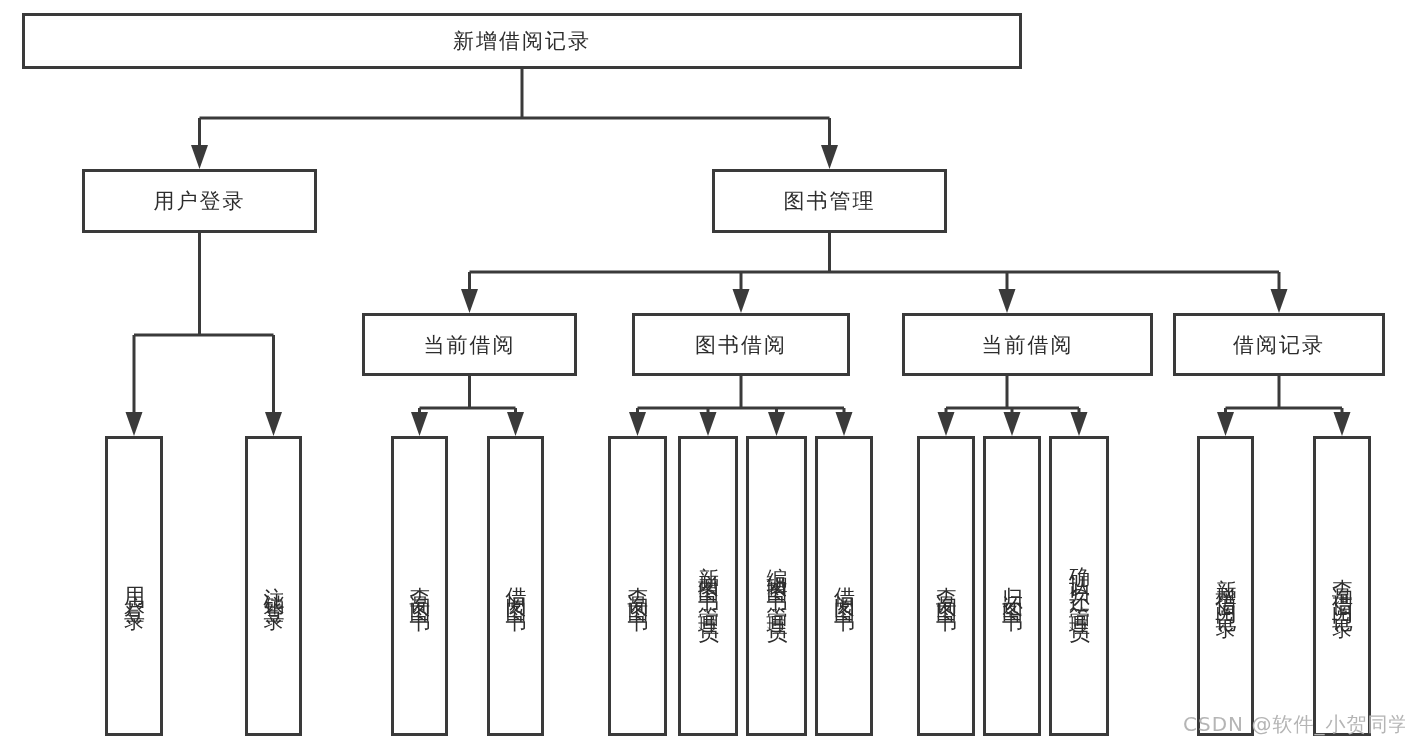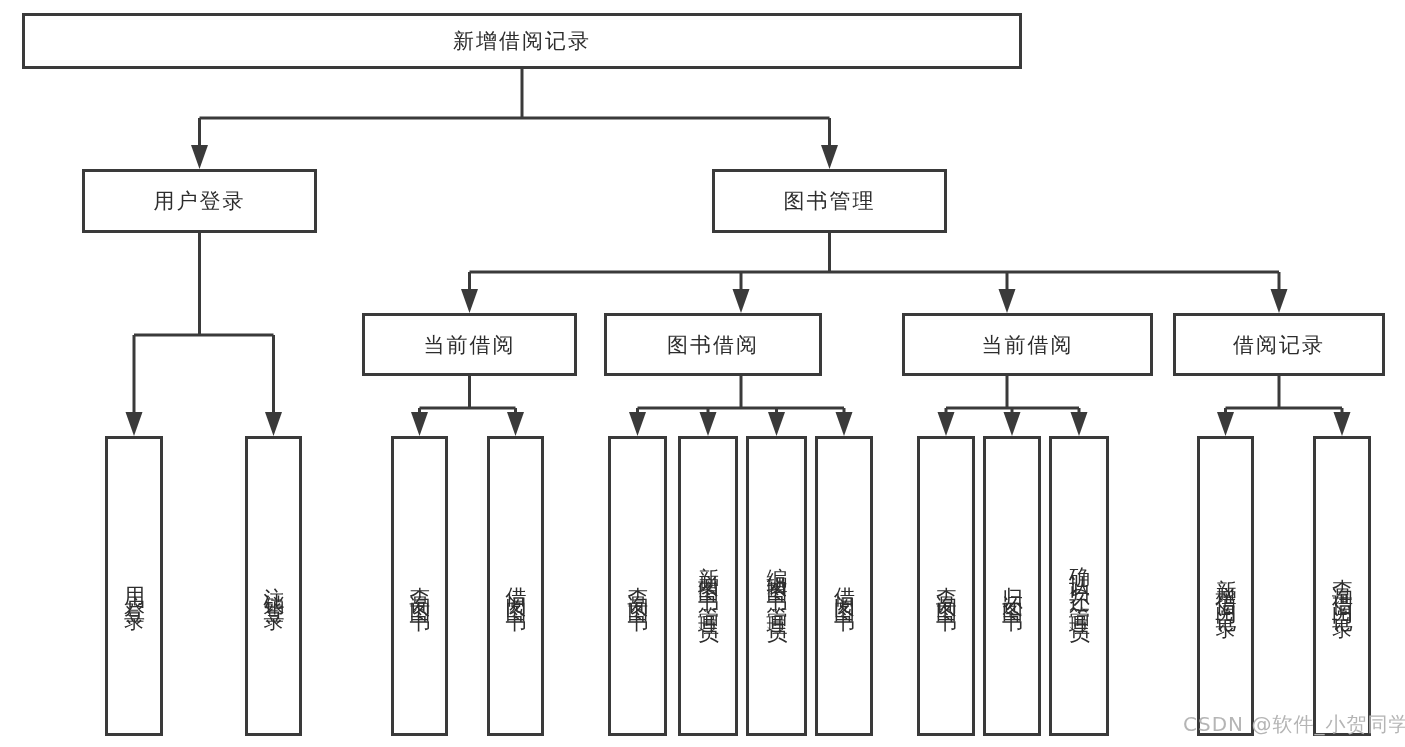--- a/index.html
+++ b/index.html
@@ -118,21 +118,21 @@
   <div class="box" style="left:82px;top:169px;width:235px;height:64px">
     <span class="lbl">用户登录</span>
   </div>
   <div class="box" style="left:712px;top:169px;width:235px;height:64px">
     <span class="lbl">图书管理</span>
   </div>
 
   <div class="box" style="left:362px;top:313px;width:215px;height:63px">
     <span class="lbl">当前借阅</span>
   </div>
-  <div class="box" style="left:604px;top:313px;width:218px;height:63px">
+  <div class="box" style="left:632px;top:313px;width:218px;height:63px">
     <span class="lbl">图书借阅</span>
   </div>
   <div class="box" style="left:902px;top:313px;width:251px;height:63px">
     <span class="lbl">当前借阅</span>
   </div>
   <div class="box" style="left:1173px;top:313px;width:212px;height:63px">
     <span class="lbl">借阅记录</span>
   </div>
 
   <div class="box" style="left:105px;top:436px;width:58px;height:300px">

